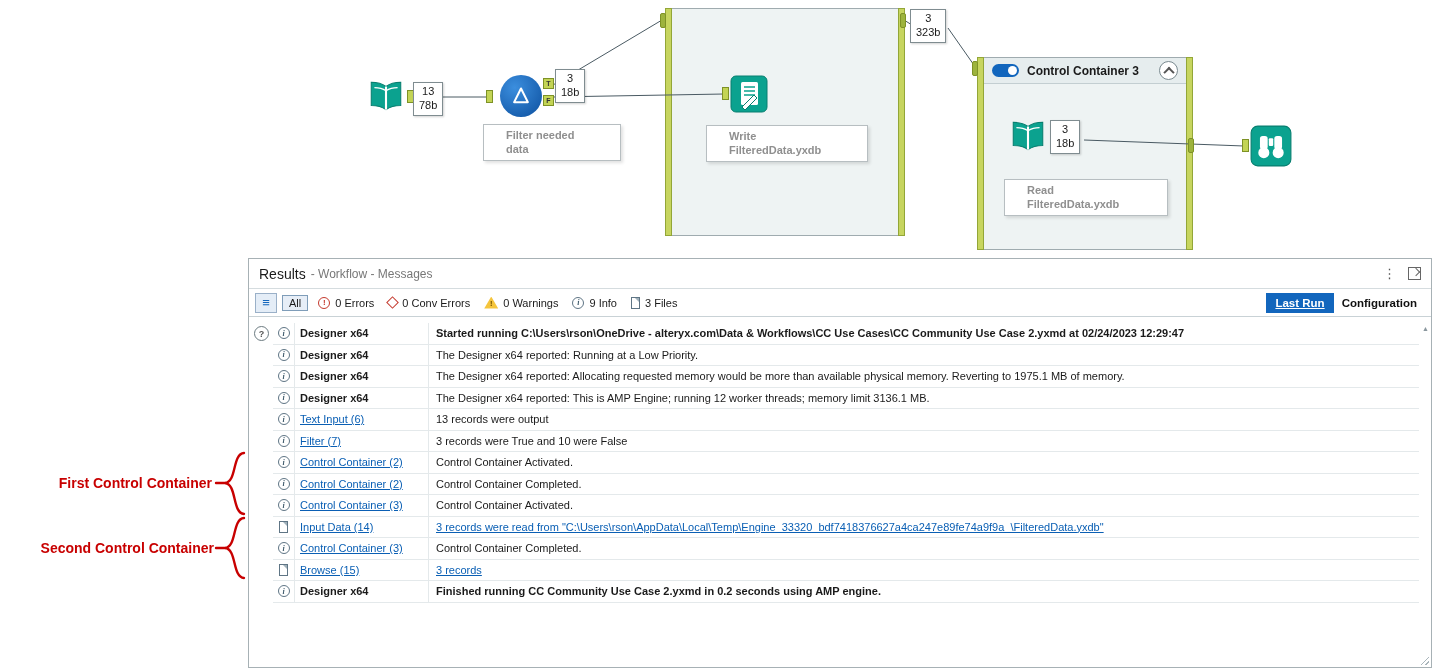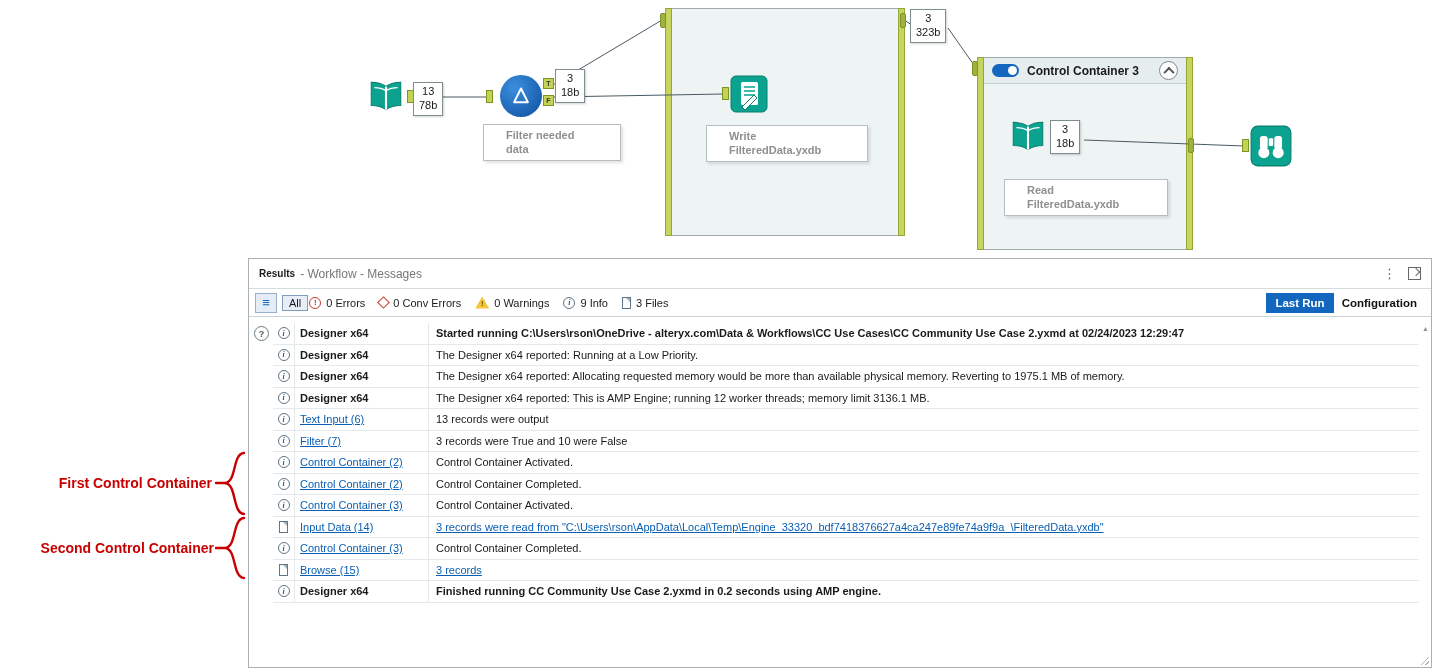--- a/index.html
+++ b/index.html
@@ -44,53 +44,53 @@
         align-items:center;justify-content:center;z-index:3;}
   .filter-circle{position:absolute;width:42px;height:42px;border-radius:50%;
         background:radial-gradient(circle at 35% 30%,#3b8ede,#0c4f9e);display:flex;
         align-items:center;justify-content:center;z-index:3;cursor:pointer;}
 
   
   .panel{position:absolute;left:248px;top:258px;width:1184px;height:410px;background:#fff;
          border:1px solid #a7b1b5;box-sizing:border-box;z-index:4;}
   .res-header{height:30px;border-bottom:1px solid #d5dcdf;display:flex;align-items:center;
               padding:0 10px;box-sizing:border-box;}
-  .res-title{font-size:10px;font-weight:bold;}
+  .res-title{font-size:14px;font-weight:normal;}
   .res-sub{font-size:12px;color:#777;margin-left:5px;}
   .hdr-icons{margin-left:auto;display:flex;align-items:center;gap:12px;}
   .kebab{font-size:13px;color:#555;cursor:pointer;line-height:1;}
   .popout{width:11px;height:11px;border:1px solid #666;position:relative;cursor:pointer;}
   .popout::after{content:"";position:absolute;right:1px;top:1px;width:5px;height:5px;
                  border-top:1.5px solid #666;border-right:1.5px solid #666;transform:rotate(45deg);}
 
   .res-toolbar{height:28px;border-bottom:1px solid #c9d2d6;display:flex;align-items:center;
                padding:0 6px;box-sizing:border-box;font-size:11px;}
   .list-btn{width:20px;height:18px;border:1px solid #9ab0c8;background:#e4edf7;color:#1266bd;
             display:flex;align-items:center;justify-content:center;font-size:13px;font-weight:bold;
             cursor:pointer;margin-right:5px;}
-  .all-btn{border:1px solid #7f9db9;background:#e7eef7;padding:1px 6px;cursor:pointer;margin-right:1px;}
+  .all-btn{border:1px solid #7f9db9;background:#e7eef7;padding:1px 6px;cursor:pointer;margin-right:10px;}
   .tb-group{display:flex;align-items:center;gap:5px;margin-right:14px;cursor:pointer;}
   .icon-err{width:12px;height:12px;border:1.5px solid #c43a2e;border-radius:50%;color:#c43a2e;
             display:inline-flex;align-items:center;justify-content:center;font-size:8px;font-weight:bold;box-sizing:border-box;}
   .icon-err::before{content:"!";}
   .icon-conv{width:9px;height:9px;border:1.5px solid #c43a2e;transform:rotate(45deg);box-sizing:border-box;}
   .icon-warn{width:14px;height:12px;background:#f5c53c;clip-path:polygon(50% 0,100% 100%,0 100%);
              position:relative;display:inline-block;}
   .icon-warn::after{content:"!";position:absolute;left:0;right:0;top:2px;text-align:center;
                     font-size:7.5px;font-weight:bold;color:#6e4e00;}
   .icon-info{width:12px;height:12px;border:1px solid #5f7585;border-radius:50%;color:#3e5a6b;
              display:inline-flex;align-items:center;justify-content:center;
              font:italic bold 8px "Liberation Serif",serif;box-sizing:border-box;}
   .icon-info::before{content:"i";}
   .icon-file{width:9px;height:12px;border:1px solid #5f7585;background:#fff;position:relative;
              display:inline-block;box-sizing:border-box;}
   .icon-file::before{content:"";position:absolute;top:0;right:0;border-style:solid;border-width:0 4px 4px 0;
              border-color:transparent #9fb0ba transparent transparent;}
   .lastrun{margin-left:auto;background:#1266bd;color:#fff;font-weight:bold;font-size:11.5px;
-           padding:4px 9px;cursor:pointer;}
+           padding:4px 9px;cursor:pointer;text-decoration:underline;}
   .config{font-weight:bold;font-size:11.5px;color:#111;padding:4px 8px;cursor:pointer;}
 
   .res-body{position:relative;height:352px;overflow:hidden;}
   .help{position:absolute;left:5px;top:9px;width:13px;height:13px;border:1px solid #6b7a80;border-radius:50%;
         color:#555;font-size:9px;font-weight:bold;display:flex;align-items:center;justify-content:center;cursor:pointer;}
   .rows{position:absolute;left:24px;right:12px;top:6px;}
   .res-row{display:grid;grid-template-columns:22px 134px 1fr;height:21.5px;border-bottom:1px solid #e4e9eb;
            align-items:center;font-size:11px;box-sizing:border-box;}
   .cell{height:100%;display:flex;align-items:center;overflow:hidden;white-space:nowrap;box-sizing:border-box;}
   .cicon{justify-content:center;border-right:1px solid #e4e9eb;}

